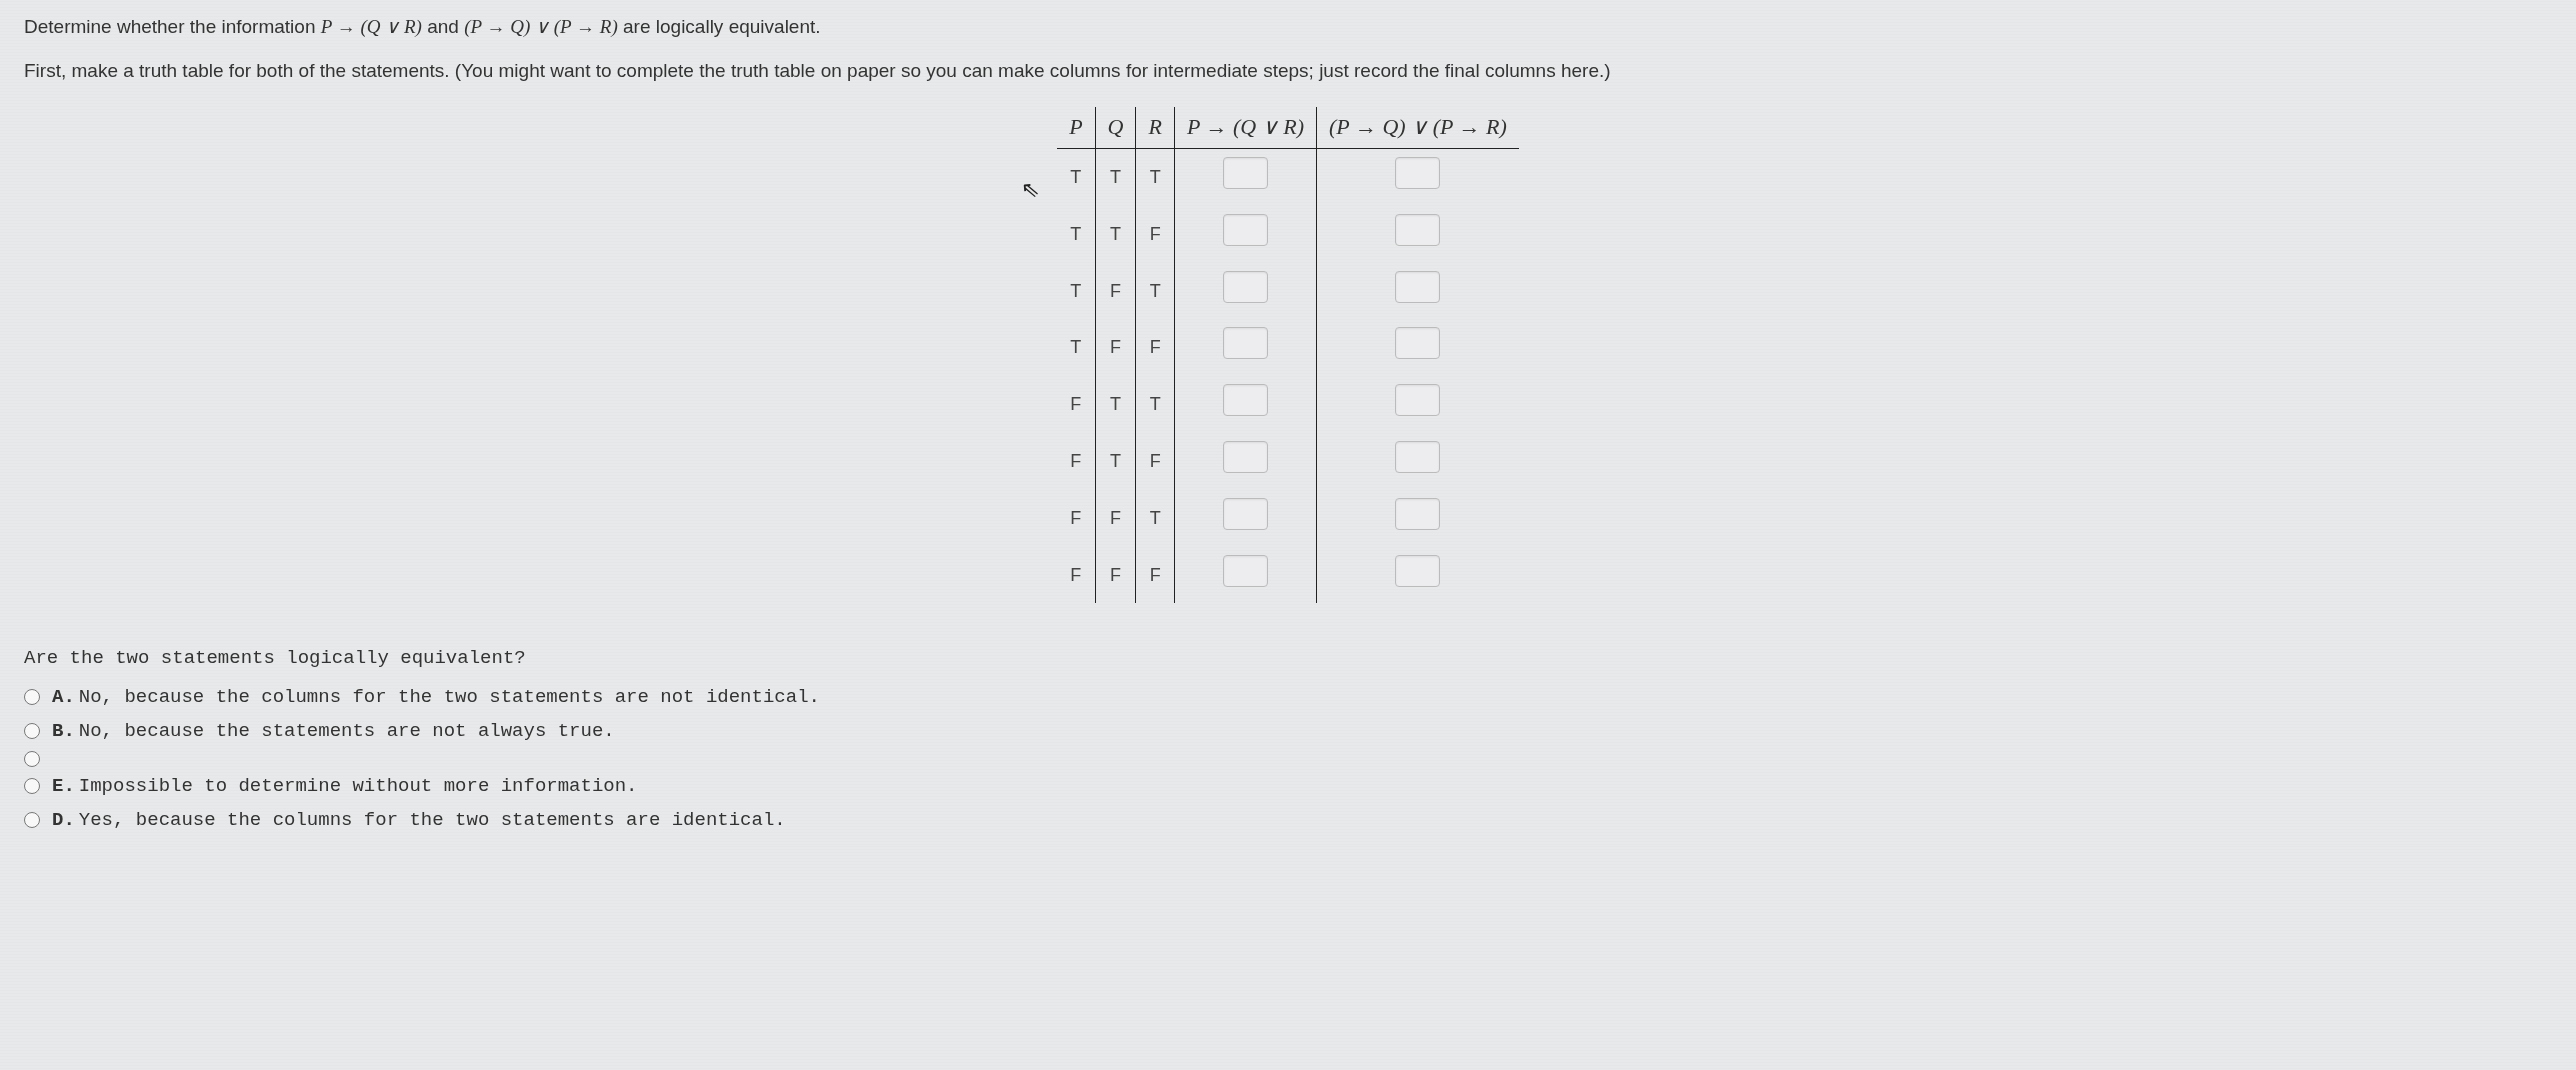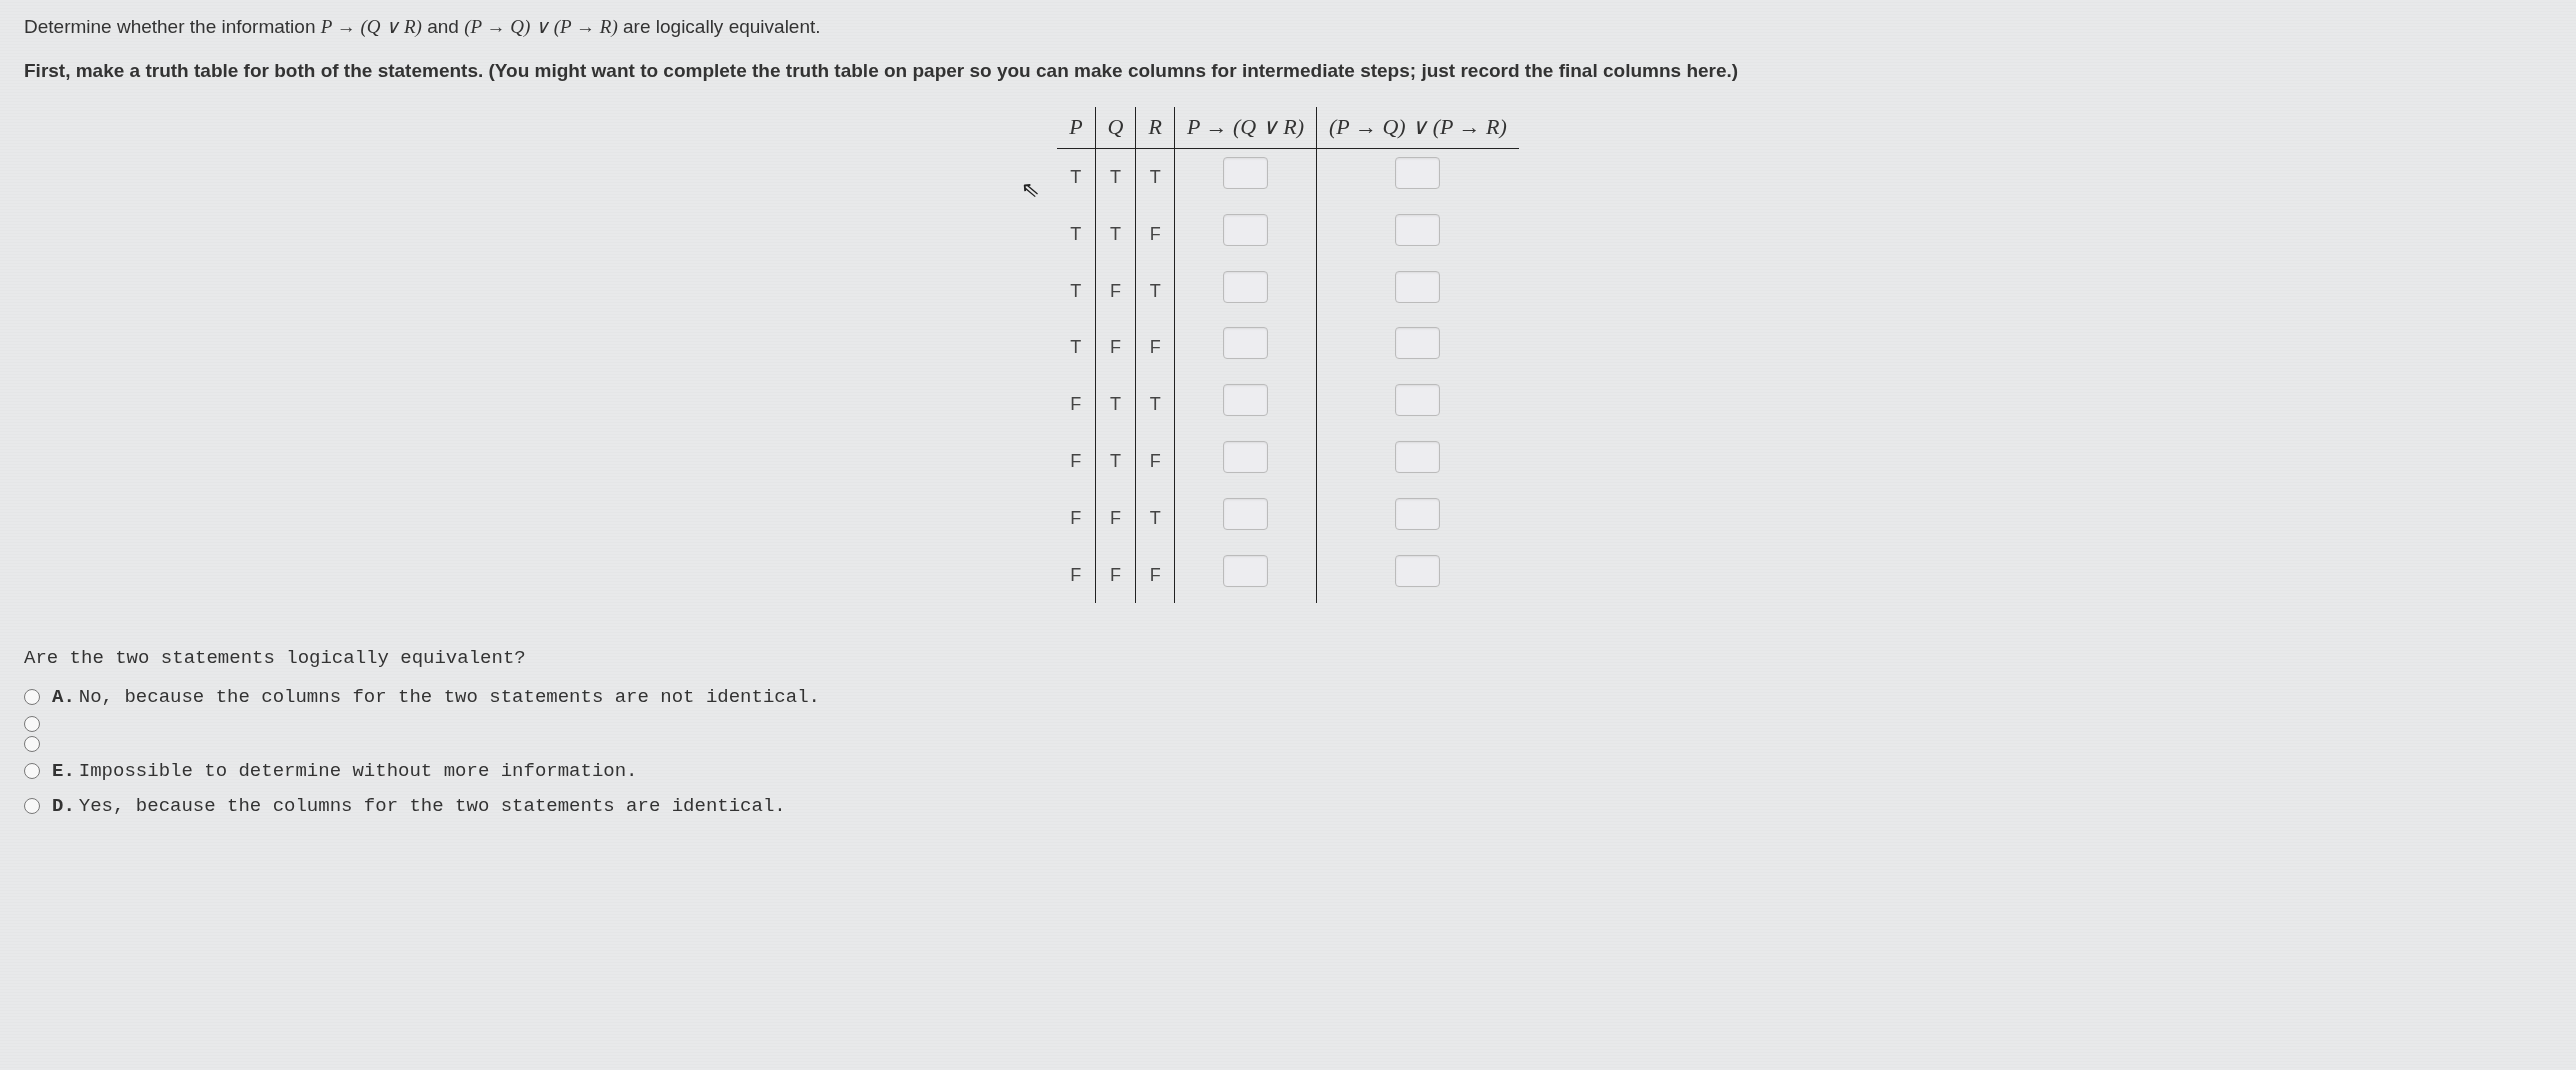--- a/index.html
+++ b/index.html
@@ -9,21 +9,21 @@
       font-family: 'Segoe UI', Arial, sans-serif;
       background: #e8e9ea;
       background-image: 
         repeating-linear-gradient(0deg, rgba(0,0,0,0.01) 0px, rgba(0,0,0,0.01) 1px, transparent 1px, transparent 3px);
       color: #333;
       font-size: 19px;
       line-height: 1.6;
     }
     .math-italic { font-family: 'Cambria Math', 'Times New Roman', serif; font-style: italic; }
     .intro { margin: 4px 0 14px 0; }
-    .subintro { margin: 0 0 20px 0; font-weight: bold; }
+    .subintro { margin: 0 0 20px 0; }
     
     .table-wrap {
       display: flex;
       justify-content: center;
       position: relative;
       margin: 10px 0 40px 0;
     }
     .cursor {
       position: absolute;
       left: -36px;
@@ -166,20 +166,21 @@
 
 <div class="question-block">
   <p class="q-text">Are the two statements logically equivalent?</p>
   <ul class="options">
     <li>
       <span class="radio"></span>
       <span class="opt-label"><span class="opt-letter">A.</span><span>No, because the columns for the two statements are not identical.</span></span>
     </li>
     <li>
       <span class="radio"></span>
+      <span class="opt-label"><span class="opt-letter">B.</span><span>No, because the statements are not always true.</span></span>
     </li>
     <li>
       <span class="radio"></span>
     </li>
     <li>
       <span class="radio"></span>
       <span class="opt-label"><span class="opt-letter">E.</span><span>Impossible to determine without more information.</span></span>
     </li>
     <li>
       <span class="radio"></span>

